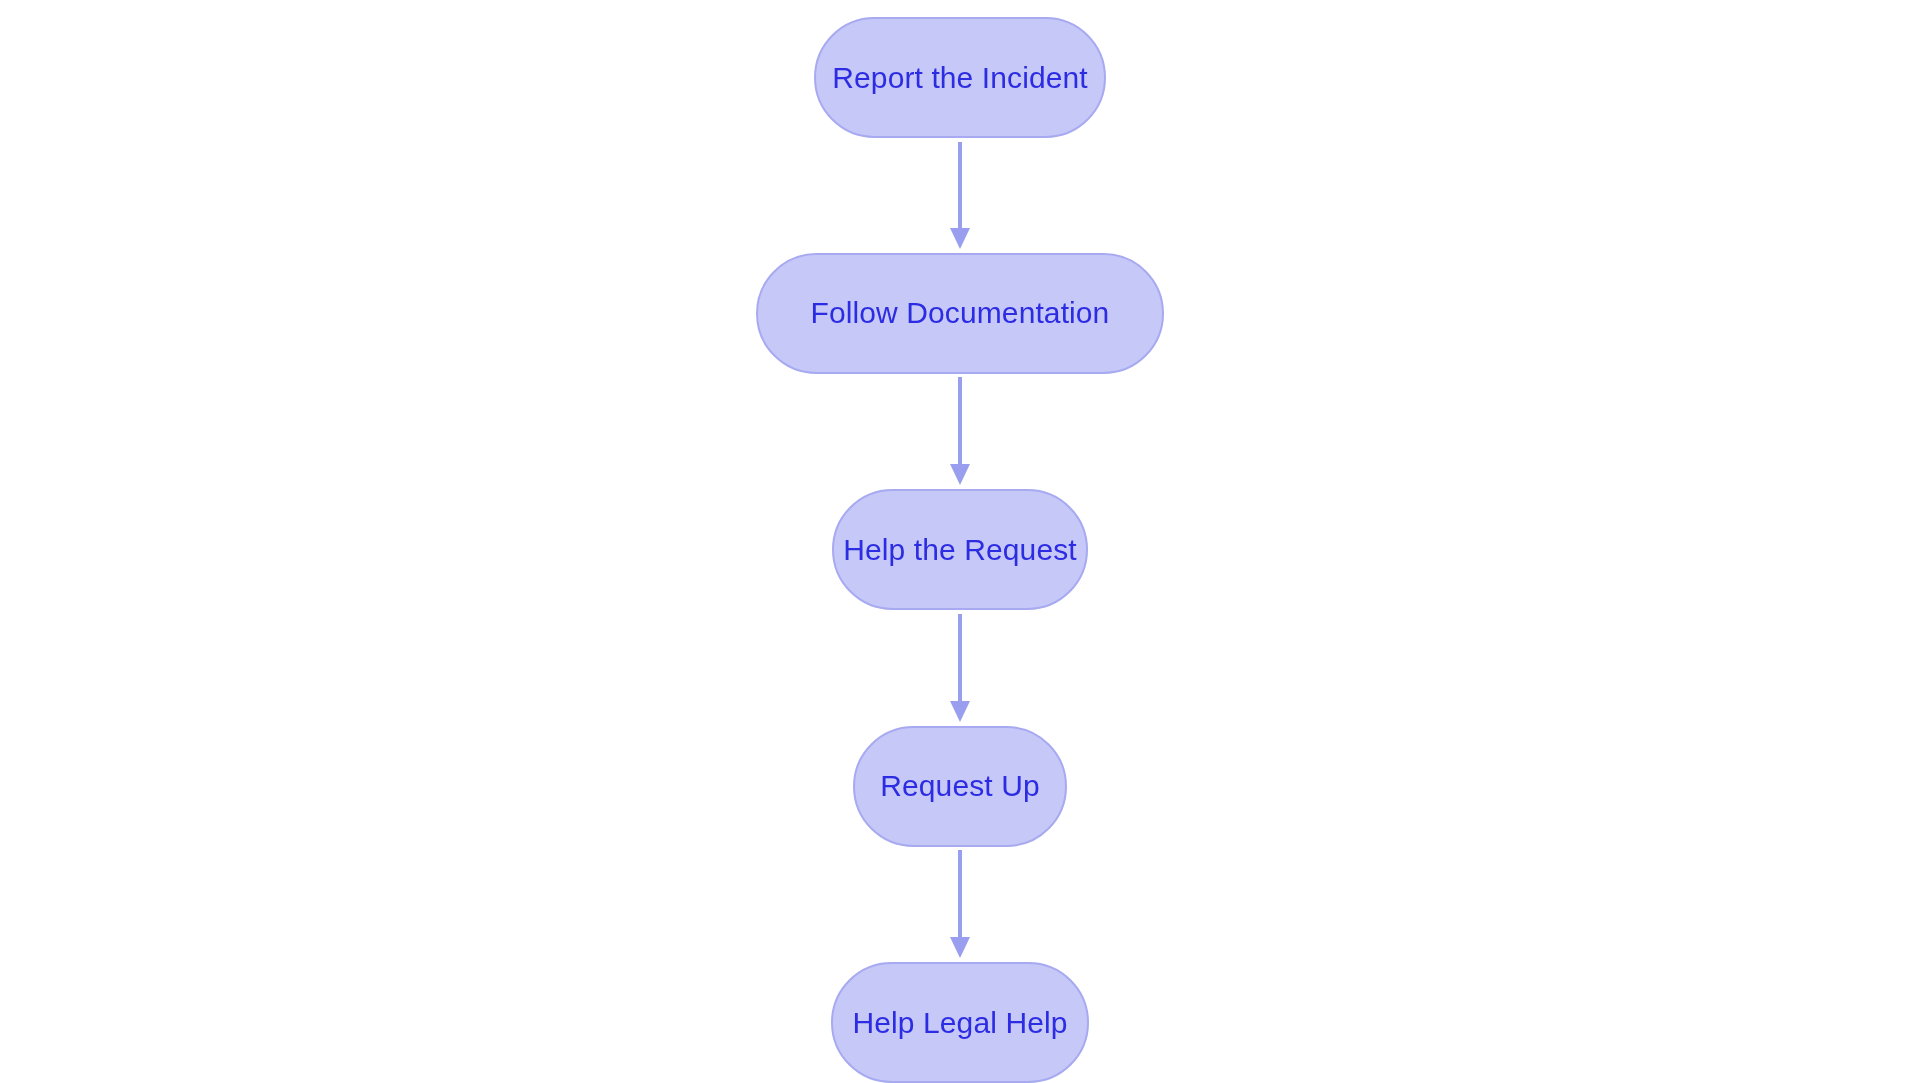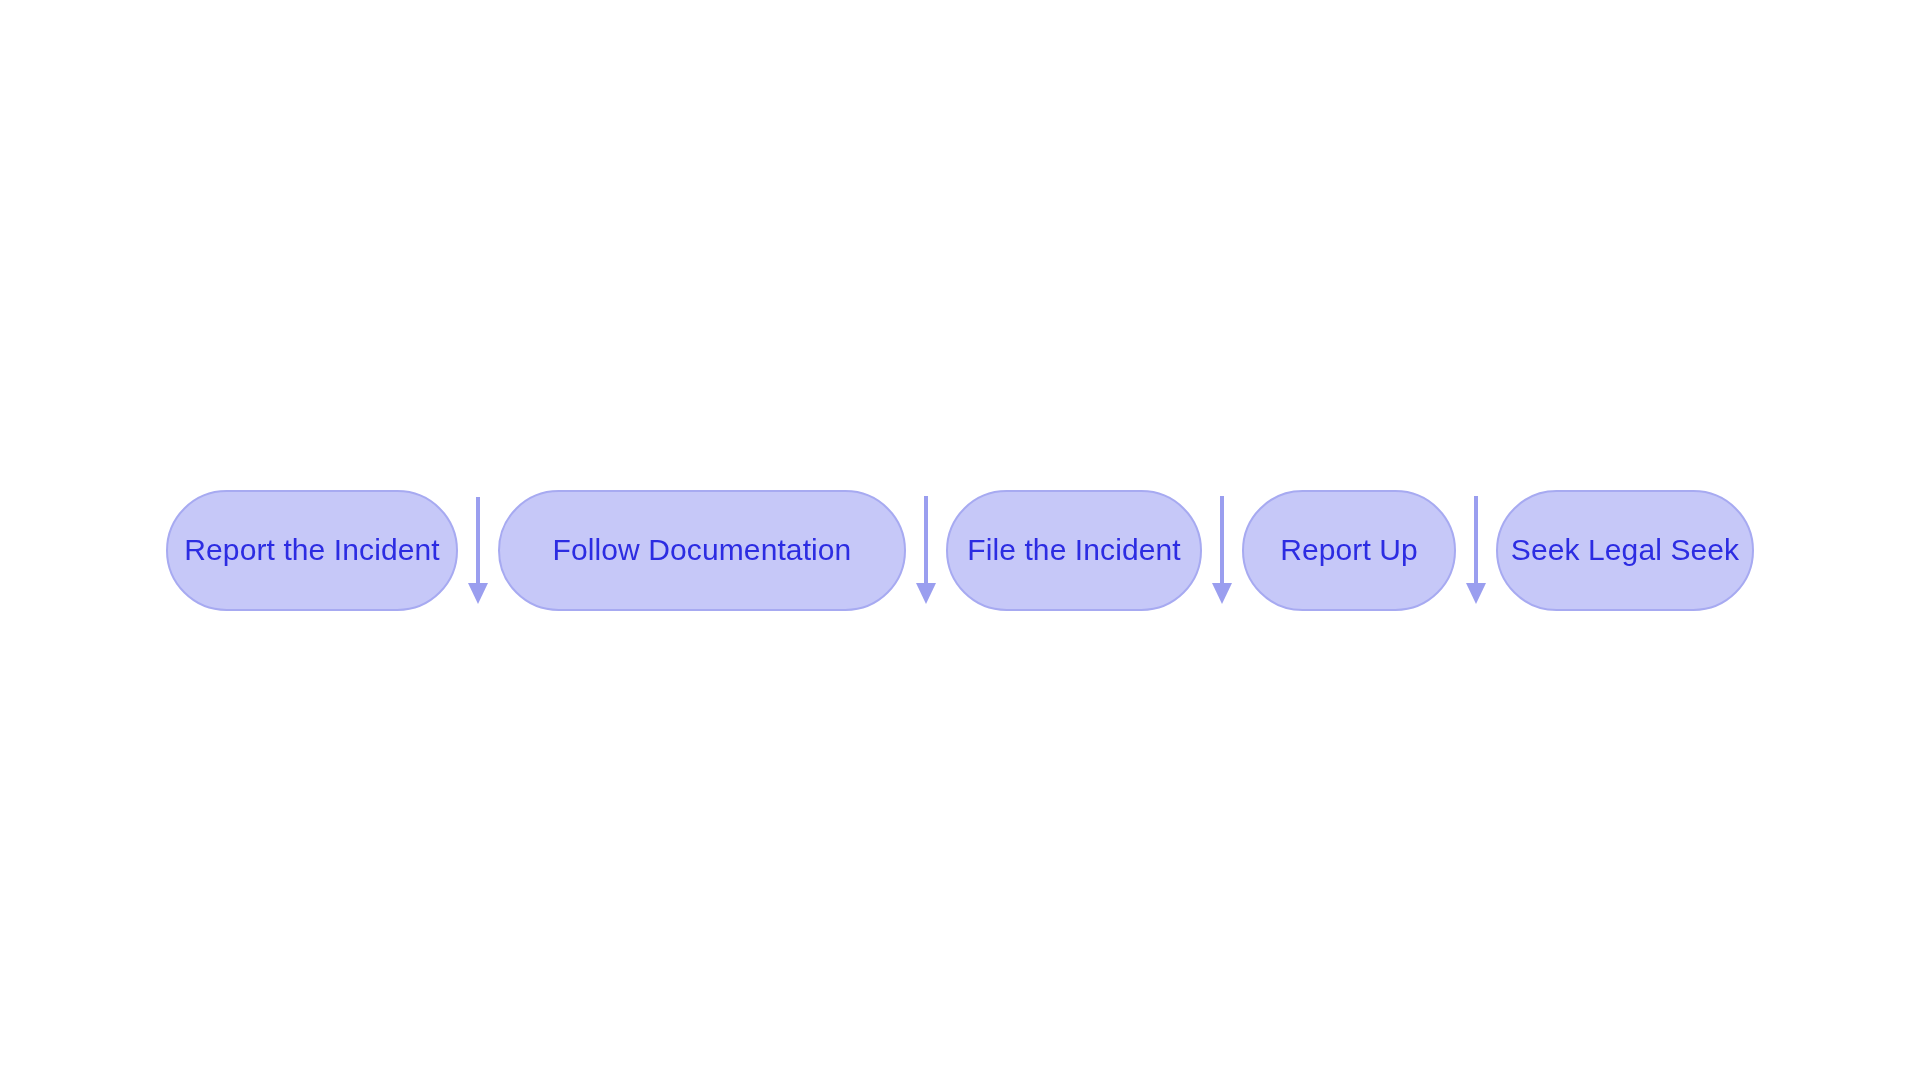--- a/index.html
+++ b/index.html
@@ -22,23 +22,23 @@
   }
 
   
   .flow {
     position: absolute;
     left: 0;
     top: 0;
     width: 1920px;
     height: 1083px;
     display: flex;
-    flex-direction: row;
+    flex-direction: column;
     align-items: center;
-    justify-content: center;
+    justify-content: space-between;
     padding-top: 17px;
     box-sizing: border-box;
   }
 
   
   .node {
     position: relative;
     height: 121px;
     box-sizing: border-box;
     display: flex;
@@ -105,35 +105,35 @@
     <div class="node" style="width:408px;">
       <span class="node-label">Follow Documentation</span>
     </div>
 
     <div class="connector" style="height:108px;">
       <div class="connector-line"></div>
       <div class="connector-head"></div>
     </div>
 
     <div class="node" style="width:256px;">
-      <span class="node-label">File the Incident</span>
+      <span class="node-label">Help the Request</span>
     </div>
 
     <div class="connector" style="height:108px;">
       <div class="connector-line"></div>
       <div class="connector-head"></div>
     </div>
 
     <div class="node" style="width:214px;">
-      <span class="node-label">Report Up</span>
+      <span class="node-label">Request Up</span>
     </div>
 
     <div class="connector" style="height:108px;">
       <div class="connector-line"></div>
       <div class="connector-head"></div>
     </div>
 
     <div class="node" style="width:258px;">
-      <span class="node-label">Seek Legal Seek</span>
+      <span class="node-label">Help Legal Help</span>
     </div>
 
   </div>
 </div>
 
 </body></html>

